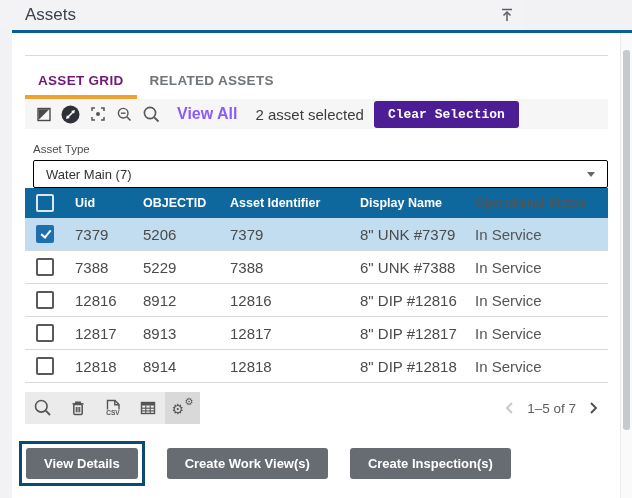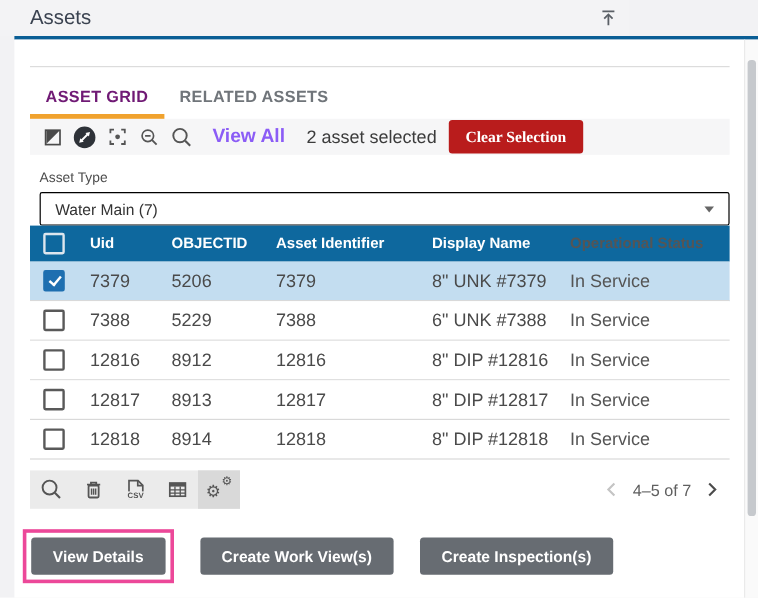--- a/index.html
+++ b/index.html
@@ -19,21 +19,21 @@
   .divider{margin-top:22px;height:1px;background:#dcdcdc;}
   
   .tabs{display:flex;margin-top:11px;}
   .tab{font-size:13.5px;font-weight:bold;letter-spacing:.3px;padding:6px 13px 7px;border-bottom:4px solid transparent;color:#70757a;cursor:pointer;background:none;font-family:inherit;border-top:none;border-left:none;border-right:none;}
   .tab.active{color:#701a75;border-bottom-color:#f0a22e;}
   
   .map-toolbar{height:30px;background:#f6f6f7;display:flex;align-items:center;padding-left:5px;}
   .tool-btn{width:27px;height:26px;display:flex;align-items:center;justify-content:center;background:none;border:none;padding:0;cursor:pointer;}
   .view-all{margin-left:12px;font-size:16px;font-weight:bold;color:#8b5cf6;text-decoration:none;cursor:pointer;}
   .sel-status{margin-left:18px;font-size:15px;color:#3c3c3c;}
-  .clear-btn{margin-left:10px;background:#b91c1c;color:#fff;font-weight:bold;font-size:13px;border:none;border-radius:3px;padding:6px 14px;font-family:Liberation Serif, serif;cursor:pointer;}
+  .clear-btn{margin-left:10px;background:#4c1d95;color:#fff;font-weight:bold;font-size:13px;border:none;border-radius:3px;padding:6px 14px;font-family:Liberation Mono, monospace;cursor:pointer;}
   
   .field-label{margin:14px 0 0 8px;font-size:11.5px;color:#4c4c4c;}
   .dropdown{margin:5px 0 0 8px;width:575px;box-sizing:border-box;height:28px;border:1px solid #000000;border-radius:2px;display:flex;align-items:center;justify-content:space-between;padding:0 12px;font-size:13px;color:#333;background:#fff;cursor:pointer;}
   .caret{width:0;height:0;border-left:4.5px solid transparent;border-right:4.5px solid transparent;border-top:5px solid #666;}
   
   .grid{margin-top:0;}
   .g-header{display:flex;align-items:center;background:#0e689e;height:30px;color:#fff;font-size:12.5px;font-weight:bold;}
   .g-row{display:flex;align-items:center;height:32px;border-bottom:1px solid #d9d9d9;font-size:15px;color:#4a4a4a;background:#fff;cursor:pointer;}
   .g-row.selected{background:#c3ddf0;}
   .cell-cb{width:40px;display:flex;justify-content:center;}
@@ -51,21 +51,21 @@
   .icon-strip{display:flex;background:#ebebeb;}
   .icon-cell{width:35px;height:32px;display:flex;align-items:center;justify-content:center;border:none;background:none;padding:0;cursor:pointer;}
   .icon-cell.active{background:#d9d9d9;}
   .gears{position:relative;width:20px;height:20px;}
   .gear-big{position:absolute;left:-1px;top:4px;font-size:14px;color:#555;line-height:1;}
   .gear-small{position:absolute;right:-1px;top:-1px;font-size:10px;color:#555;line-height:1;}
   .pagination{display:flex;align-items:center;gap:13px;margin-right:10px;font-size:13.5px;color:#5f5f5f;}
   .pg-btn{background:none;border:none;display:flex;padding:0;cursor:pointer;}
   
   .actions{margin-top:17px;display:flex;align-items:center;}
-  .highlight-box{border:3px solid #ec4899;padding:4px;margin-left:-6px;}
+  .highlight-box{border:3px solid #0c4a6e;padding:4px;margin-left:-6px;}
   .action-btn{background:#676c72;color:#fff;font-weight:bold;font-size:13px;border:none;border-radius:3px;padding:8px 18px;font-family:inherit;cursor:pointer;}
   .actions > .action-btn{margin-left:22px;}
   
   .scroll-gutter{position:absolute;top:33px;left:620px;width:12px;height:465px;background:#fafafa;border-left:1px solid #eaeaea;box-sizing:border-box;}
   .scroll-thumb{position:absolute;top:17px;left:2px;width:7px;height:380px;background:#c6c9cd;border-radius:3px;cursor:pointer;}
 </style>
 </head>
 <body>
 
 <div class="panel-header">
@@ -261,21 +261,21 @@
       </button>
     </div>
     <div class="pagination">
       <button class="pg-btn">
         <span style="display:flex;">
           <svg width="9" height="14" viewBox="0 0 9 14">
               <polyline points="7,2 2,7 7,12" fill="none" stroke="#c4c4c4" stroke-width="1.8"></polyline>
             </svg>
         </span>
       </button>
-      <span>4–5 of 7</span>
+      <span>1–5 of 7</span>
       <button class="pg-btn">
         <span style="display:flex;">
           <svg width="9" height="14" viewBox="0 0 9 14">
               <polyline points="2,2 7,7 2,12" fill="none" stroke="#4c4c4c" stroke-width="1.8"></polyline>
             </svg>
         </span>
       </button>
     </div>
   </div>
 

